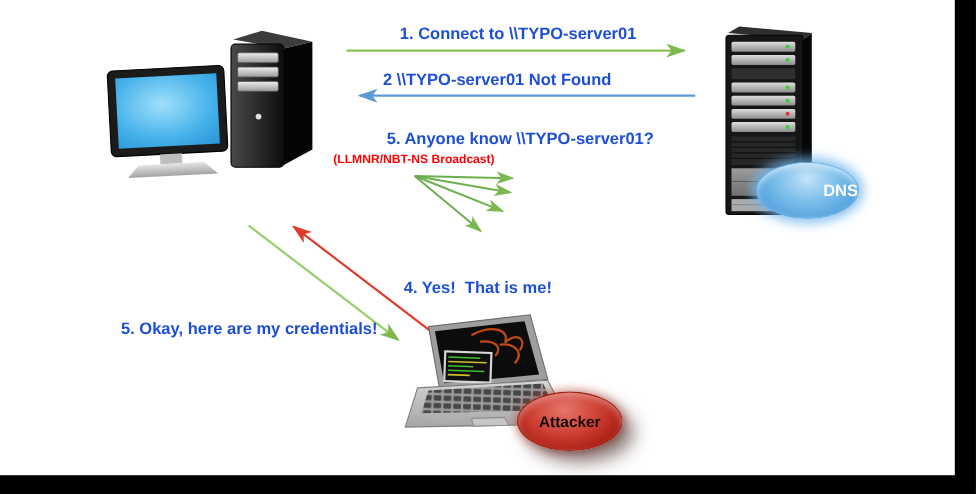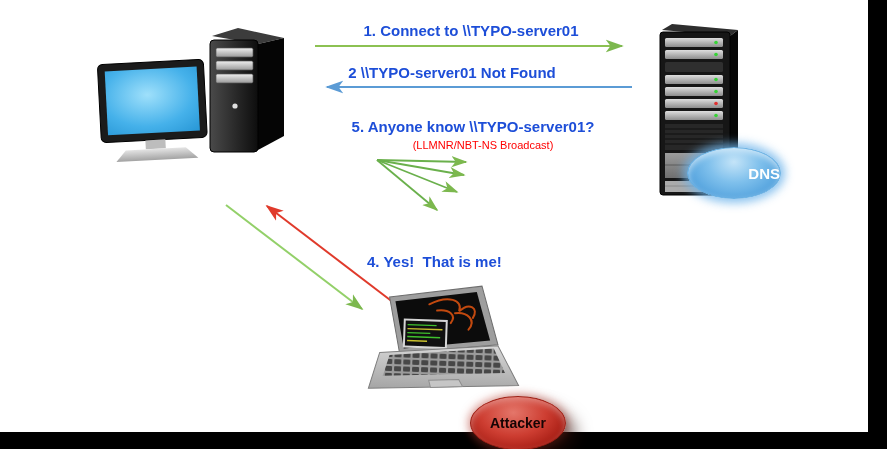--- a/index.html
+++ b/index.html
@@ -2,36 +2,36 @@
 <html><head>
 <meta charset="utf-8">
 <style>
   html,body{margin:0;padding:0;background:#000;}
   .stage{position:relative;width:887px;height:449px;background:#000;overflow:hidden;
          font-family:"Liberation Sans",sans-serif;}
   .slide{position:absolute;left:0;top:0;width:868px;height:432px;background:#fff;}
   .abs{position:absolute;}
   .msg{position:absolute;color:#1d4ed8;font-size:15px;font-weight:600;white-space:pre;}
   .msg.center{text-align:center;}
-  .sub{position:absolute;font-size:11px;font-weight:400;text-align:center;white-space:pre;}
+  .sub{position:absolute;font-size:11px;font-weight:700;text-align:left;white-space:pre;}
   .bubble{position:absolute;display:flex;align-items:center;justify-content:center;
           border-radius:50%;font-size:14px;}
   .bubble-victim{width:94px;height:52px;color:#1c2b10;font-weight:600;
     background:radial-gradient(ellipse at 50% 30%, #b9e68f 0%, #8ccb5b 45%, #6aae37 80%, #5a9c2c 100%);
     box-shadow:0 0 9px 3px rgba(140,200,100,.75), inset 0 3px 6px rgba(255,255,255,.55);
     border:1px solid #7ab54a;}
   .bubble-dns{width:92px;height:50px;color:#fff;font-weight:700;font-size:15px;
     background:radial-gradient(ellipse at 50% 28%, #c4e4f8 0%, #7fc0ec 40%, #54a3de 75%, #3f8ecf 100%);
     box-shadow:0 0 10px 4px rgba(110,180,235,.8), inset 0 3px 6px rgba(255,255,255,.6);
     border:1px solid #6cb2e4;justify-content:flex-end;}
   .bubble-attacker{width:94px;height:52px;color:#12040(3);color:#160404;font-weight:700;
     background:radial-gradient(ellipse at 45% 30%, #e4766a 0%, #cd3d31 45%, #a31a11 80%, #8c130c 100%);
     box-shadow:10px 10px 16px rgba(45,15,10,.55), 0 0 8px 2px rgba(190,60,45,.5),
                inset 0 3px 6px rgba(255,255,255,.35);
-    border:1px solid #9e2318;margin-top:40px;}
+    border:1px solid #9e2318;}
 </style>
 </head>
 <body>
 
 <div class="stage">
   <div class="slide">
 
     <svg class="abs" style="left:0;top:0" width="868" height="432" viewBox="0 0 868 432">
       <defs>
         <marker id="mg" viewBox="0 0 10 7" refX="9" refY="3.5" markerWidth="9" markerHeight="7" orient="auto">
@@ -186,15 +186,16 @@
     </div>
     <div class="bubble bubble-attacker" style="left:470px;top:356px">
       <span>Attacker</span>
     </div>
 
     <div class="msg center" style="left:291px;top:22px;width:360px">1. Connect to \\TYPO-server01</div>
     <div class="msg center" style="left:272px;top:64px;width:360px">2 \\TYPO-server01 Not Found</div>
     <div class="msg center" style="left:293px;top:118px;width:360px">5. Anyone know \\TYPO-server01?</div>
     <div class="sub" style="left:303px;top:139px;width:360px;color:#ff0000">(LLMNR/NBT-NS Broadcast)</div>
     <div class="msg" style="left:367px;top:253px">4. Yes!  That is me!</div>
+    <div class="msg" style="left:110px;top:291px">5. Okay, here are my credentials!</div>
 
   </div>
 </div>
 
 </body></html>

